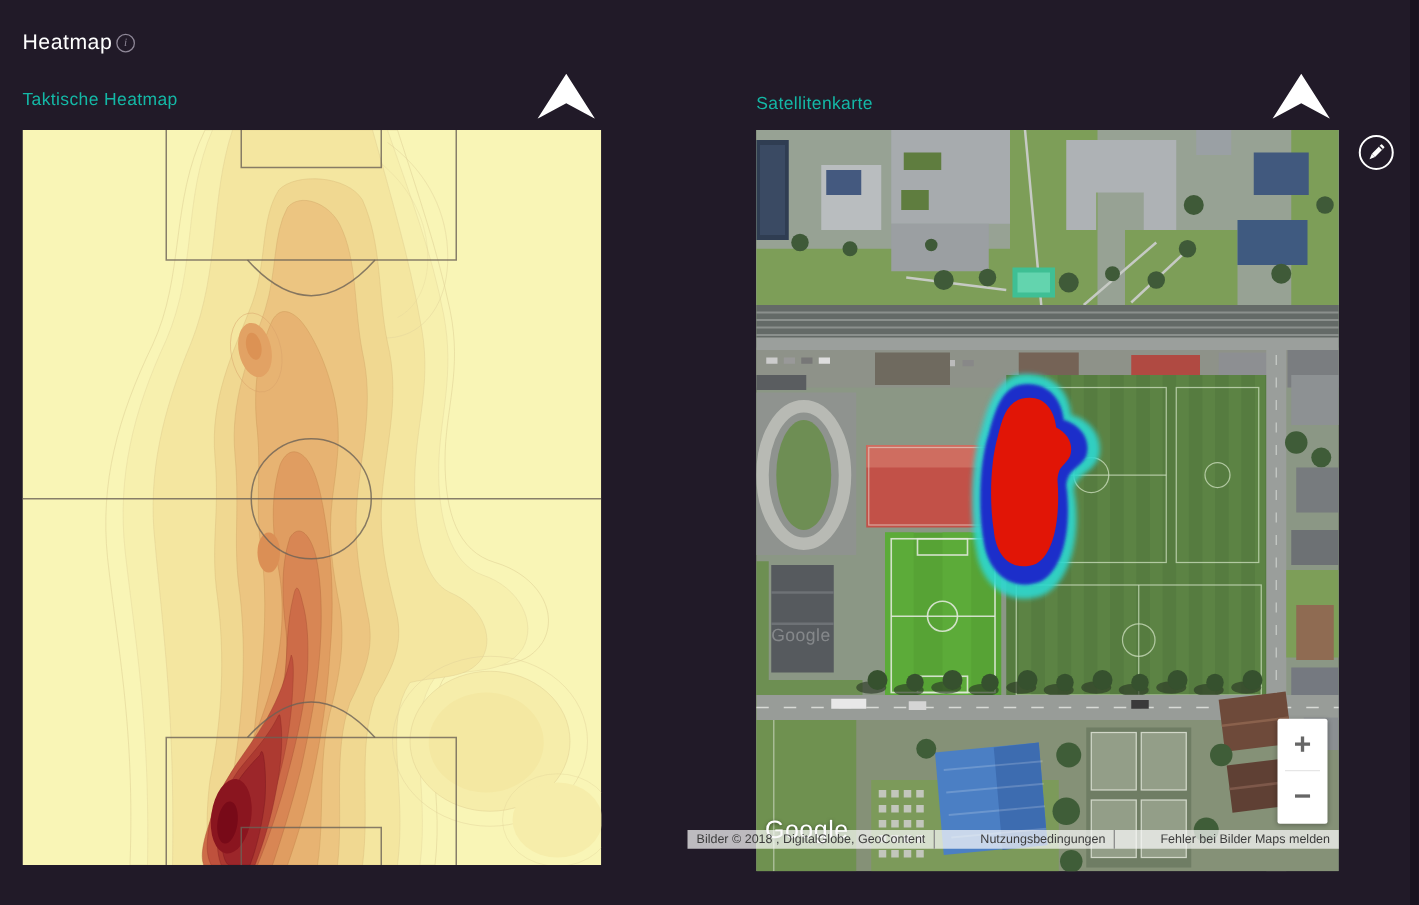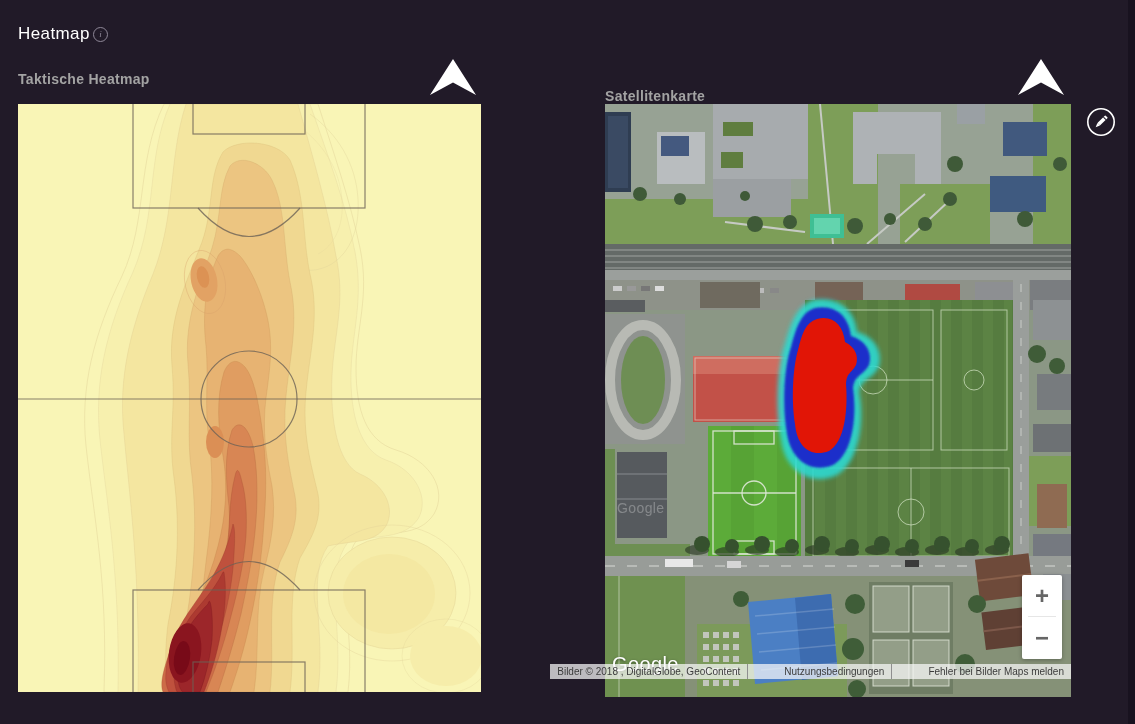--- a/index.html
+++ b/index.html
@@ -13,24 +13,24 @@
     position:absolute;left:18px;top:24px;color:#ffffff;
     font-size:17px;font-weight:500;letter-spacing:.4px;
   }
   .info-icon{
     position:absolute;left:93px;top:27px;width:13px;height:13px;
     border:1px solid #8f8898;border-radius:50%;color:#8f8898;
     font-size:9px;line-height:13px;text-align:center;font-style:italic;
     font-family:"Liberation Serif",serif;cursor:pointer;
   }
   .panel-title{
-    position:absolute;color:#a3a3a3;font-size:14px;font-weight:700;letter-spacing:.3px;
+    position:absolute;color:#14b8a6;font-size:14px;font-weight:400;letter-spacing:.3px;
   }
   .panel-title.tactical{left:18px;top:71px;}
-  .panel-title.satellite{left:605px;top:88px;}
+  .panel-title.satellite{left:605px;top:74px;}
   .north-arrow{position:absolute;width:50px;height:36px;}
   .north-arrow.left{left:428px;top:59px;}
   .north-arrow.right{left:1016px;top:59px;}
   .field-wrap{position:absolute;left:18px;top:104px;width:463px;height:588px;}
   .map-wrap{position:absolute;left:605px;top:104px;width:466px;height:575px;background:#7b8b64;cursor:grab;}
   .map-wrap svg{display:block;}
   .edit-btn{
     position:absolute;left:1086px;top:107px;width:30px;height:30px;background:transparent;
     border:none;padding:0;cursor:pointer;
   }

